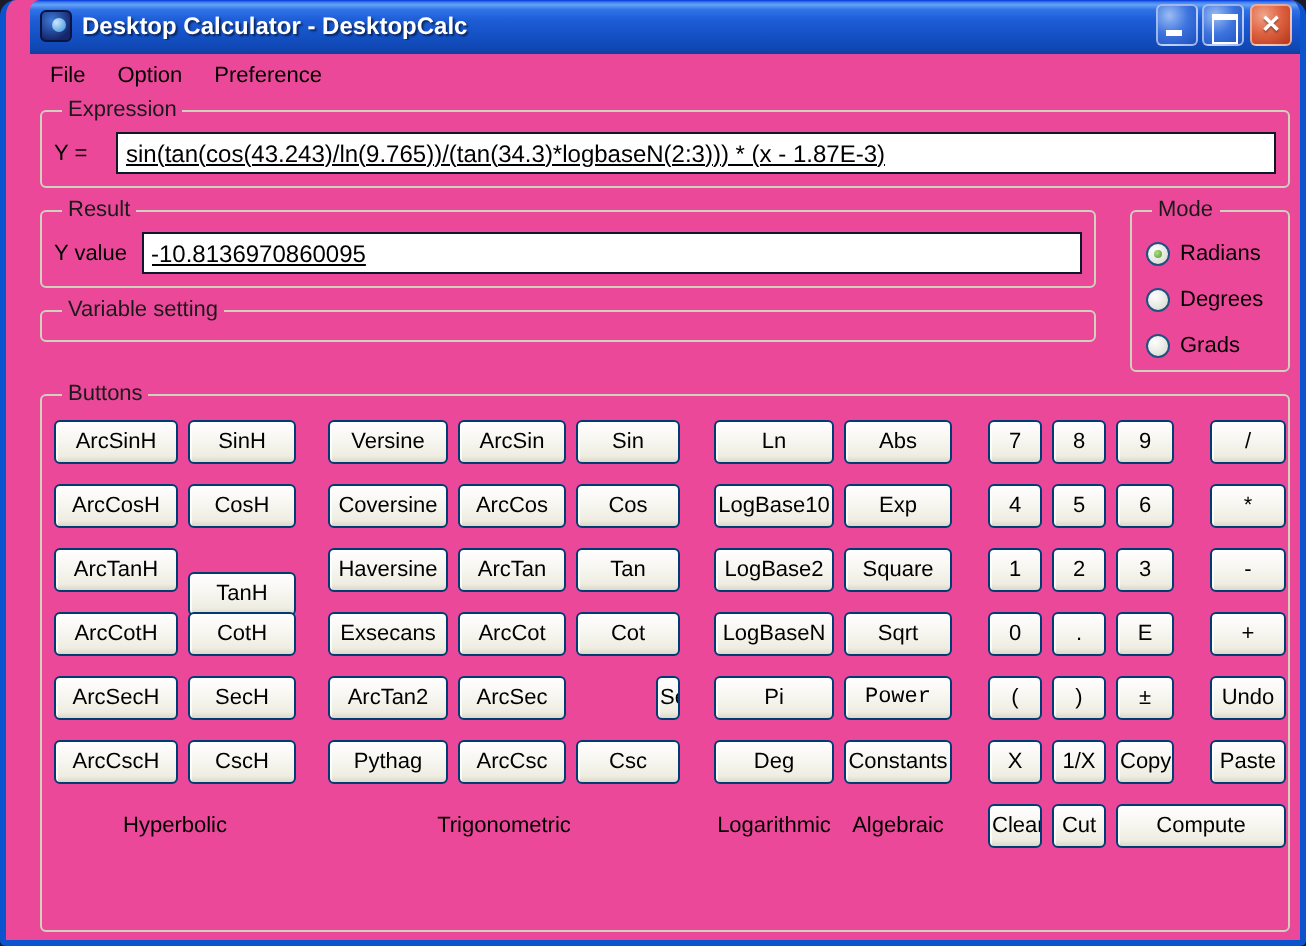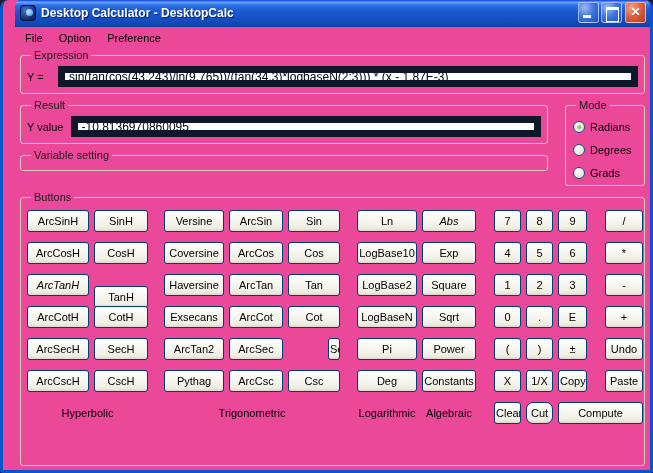--- a/index.html
+++ b/index.html
@@ -67,21 +67,21 @@
     padding: 3px 6px 6px; min-width: 0;
   }
   legend { font-size: 11px; color: #1a1a1a; padding: 0 3px; margin-left: 4px; }
 
   .field-row { display: flex; align-items: center; gap: 7px; margin-top: 2px; }
   .field-label { font-size: 11px; white-space: nowrap; }
   .lbl-narrow { min-width: 24px; }
   .lbl-wide { min-width: 36px; }
   .xp-input {
     flex: 1; height: 21px; min-width: 0;
-    border: 7px solid #0f172a; background: #fff;
+    border: 1px solid #0f172a; background: #fff;
     font: 12px "Liberation Sans", sans-serif; padding: 1px 4px; text-decoration: underline;
   }
 
   .mid-row { display: flex; gap: 17px; margin-top: 5px; align-items: stretch; }
   .left-col { flex: 1; display: flex; flex-direction: column; gap: 5px; min-width: 0; }
   .mode-box { width: 80px; flex: 0 0 80px; }
   .radio-row { display: flex; align-items: center; gap: 5px; margin: 11px 0 0 1px; font-size: 11px; cursor: default; }
   .radio-row:first-of-type { margin-top: 7px; }
   .radio {
     width: 12px; height: 12px; border-radius: 50%; flex: 0 0 12px;
@@ -109,21 +109,21 @@
     background: linear-gradient(180deg,#FFFFFF 0%,#F8F7F2 40%,#EFEDE2 85%,#DCD8C8 100%);
     box-shadow: inset 1px 1px 0 rgba(255,255,255,.75);
     height: 22px; padding: 0 1px; overflow: hidden; white-space: nowrap; cursor: default;
   }
   .cat-label { font-size: 11px; text-align: center; align-self: center; white-space: nowrap; }
   .pos-hyp     { grid-row: 7; grid-column: 1 / 3; }
   .pos-trig    { grid-row: 7; grid-column: 4 / 7; }
   .pos-log     { grid-row: 7; grid-column: 8 / 9; }
   .pos-alg     { grid-row: 7; grid-column: 9 / 10; }
   .pos-clear   { grid-row: 7; grid-column: 11; }
-  .pos-cut     { grid-row: 7; grid-column: 12; border-radius: 7px; }
+  .pos-cut     { grid-row: 7; grid-column: 12; }
   .pos-compute { grid-row: 7; grid-column: 13 / 16; }
 </style>
 </head>
 <body>
 
 <div class="window">
 
   <div class="titlebar">
     <span class="app-icon"></span>
     <span class="title-text">Desktop Calculator - DesktopCalc</span>
@@ -194,37 +194,37 @@
         <span class="cat-label pos-alg">Algebraic</span>
         <button class="xp-btn pos-clear">Clear</button>
         <button class="xp-btn pos-cut">Cut</button>
         <button class="xp-btn pos-compute">Compute</button>
       <button class="xp-btn" style="grid-area: 1 / 1;">ArcSinH</button>
           <button class="xp-btn" style="grid-area: 1 / 2;">SinH</button>
           <button class="xp-btn" style="grid-area: 1 / 4;">Versine</button>
           <button class="xp-btn" style="grid-area: 1 / 5;">ArcSin</button>
           <button class="xp-btn" style="grid-area: 1 / 6;">Sin</button>
           <button class="xp-btn" style="grid-area: 1 / 8;">Ln</button>
-          <button class="xp-btn" style="grid-area: 1 / 9; font-style: italic;">Abs</button>
+          <button class="xp-btn" style="grid-area: 1 / 9;">Abs</button>
           <button class="xp-btn" style="grid-area: 1 / 11;">7</button>
           <button class="xp-btn" style="grid-area: 1 / 12;">8</button>
           <button class="xp-btn" style="grid-area: 1 / 13;">9</button>
           <button class="xp-btn" style="grid-area: 1 / 15;">/</button>
           <button class="xp-btn" style="grid-area: 2 / 1;">ArcCosH</button>
           <button class="xp-btn" style="grid-area: 2 / 2;">CosH</button>
           <button class="xp-btn" style="grid-area: 2 / 4;">Coversine</button>
           <button class="xp-btn" style="grid-area: 2 / 5;">ArcCos</button>
           <button class="xp-btn" style="grid-area: 2 / 6;">Cos</button>
           <button class="xp-btn" style="grid-area: 2 / 8;">LogBase10</button>
           <button class="xp-btn" style="grid-area: 2 / 9;">Exp</button>
           <button class="xp-btn" style="grid-area: 2 / 11;">4</button>
           <button class="xp-btn" style="grid-area: 2 / 12;">5</button>
           <button class="xp-btn" style="grid-area: 2 / 13;">6</button>
           <button class="xp-btn" style="grid-area: 2 / 15;">*</button>
-          <button class="xp-btn" style="grid-area: 3 / 1; font-style: italic;">ArcTanH</button>
+          <button class="xp-btn" style="grid-area: 3 / 1;">ArcTanH</button>
           <button class="xp-btn" style="grid-area: 3 / 2; margin-top: 12px;">TanH</button>
           <button class="xp-btn" style="grid-area: 3 / 4;">Haversine</button>
           <button class="xp-btn" style="grid-area: 3 / 5;">ArcTan</button>
           <button class="xp-btn" style="grid-area: 3 / 6;">Tan</button>
           <button class="xp-btn" style="grid-area: 3 / 8;">LogBase2</button>
           <button class="xp-btn" style="grid-area: 3 / 9;">Square</button>
           <button class="xp-btn" style="grid-area: 3 / 11;">1</button>
           <button class="xp-btn" style="grid-area: 3 / 12;">2</button>
           <button class="xp-btn" style="grid-area: 3 / 13;">3</button>
           <button class="xp-btn" style="grid-area: 3 / 15;">-</button>
@@ -238,21 +238,21 @@
           <button class="xp-btn" style="grid-area: 4 / 11;">0</button>
           <button class="xp-btn" style="grid-area: 4 / 12;">.</button>
           <button class="xp-btn" style="grid-area: 4 / 13;">E</button>
           <button class="xp-btn" style="grid-area: 4 / 15;">+</button>
           <button class="xp-btn" style="grid-area: 5 / 1;">ArcSecH</button>
           <button class="xp-btn" style="grid-area: 5 / 2;">SecH</button>
           <button class="xp-btn" style="grid-area: 5 / 4;">ArcTan2</button>
           <button class="xp-btn" style="grid-area: 5 / 5;">ArcSec</button>
           <button class="xp-btn" style="grid-area: 5 / 6; margin-left: 40px;">Sec</button>
           <button class="xp-btn" style="grid-area: 5 / 8;">Pi</button>
-          <button class="xp-btn" style="grid-area: 5 / 9;">Power</button>
+          <button class="xp-btn" style="grid-area: 5 / 9; font-family: Liberation Mono, monospace;">Power</button>
           <button class="xp-btn" style="grid-area: 5 / 11;">(</button>
           <button class="xp-btn" style="grid-area: 5 / 12;">)</button>
           <button class="xp-btn" style="grid-area: 5 / 13;">±</button>
           <button class="xp-btn" style="grid-area: 5 / 15;">Undo</button>
           <button class="xp-btn" style="grid-area: 6 / 1;">ArcCscH</button>
           <button class="xp-btn" style="grid-area: 6 / 2;">CscH</button>
           <button class="xp-btn" style="grid-area: 6 / 4; text-align: center;">Pythag</button>
           <button class="xp-btn" style="grid-area: 6 / 5;">ArcCsc</button>
           <button class="xp-btn" style="grid-area: 6 / 6;">Csc</button>
           <button class="xp-btn" style="grid-area: 6 / 8;">Deg</button>

